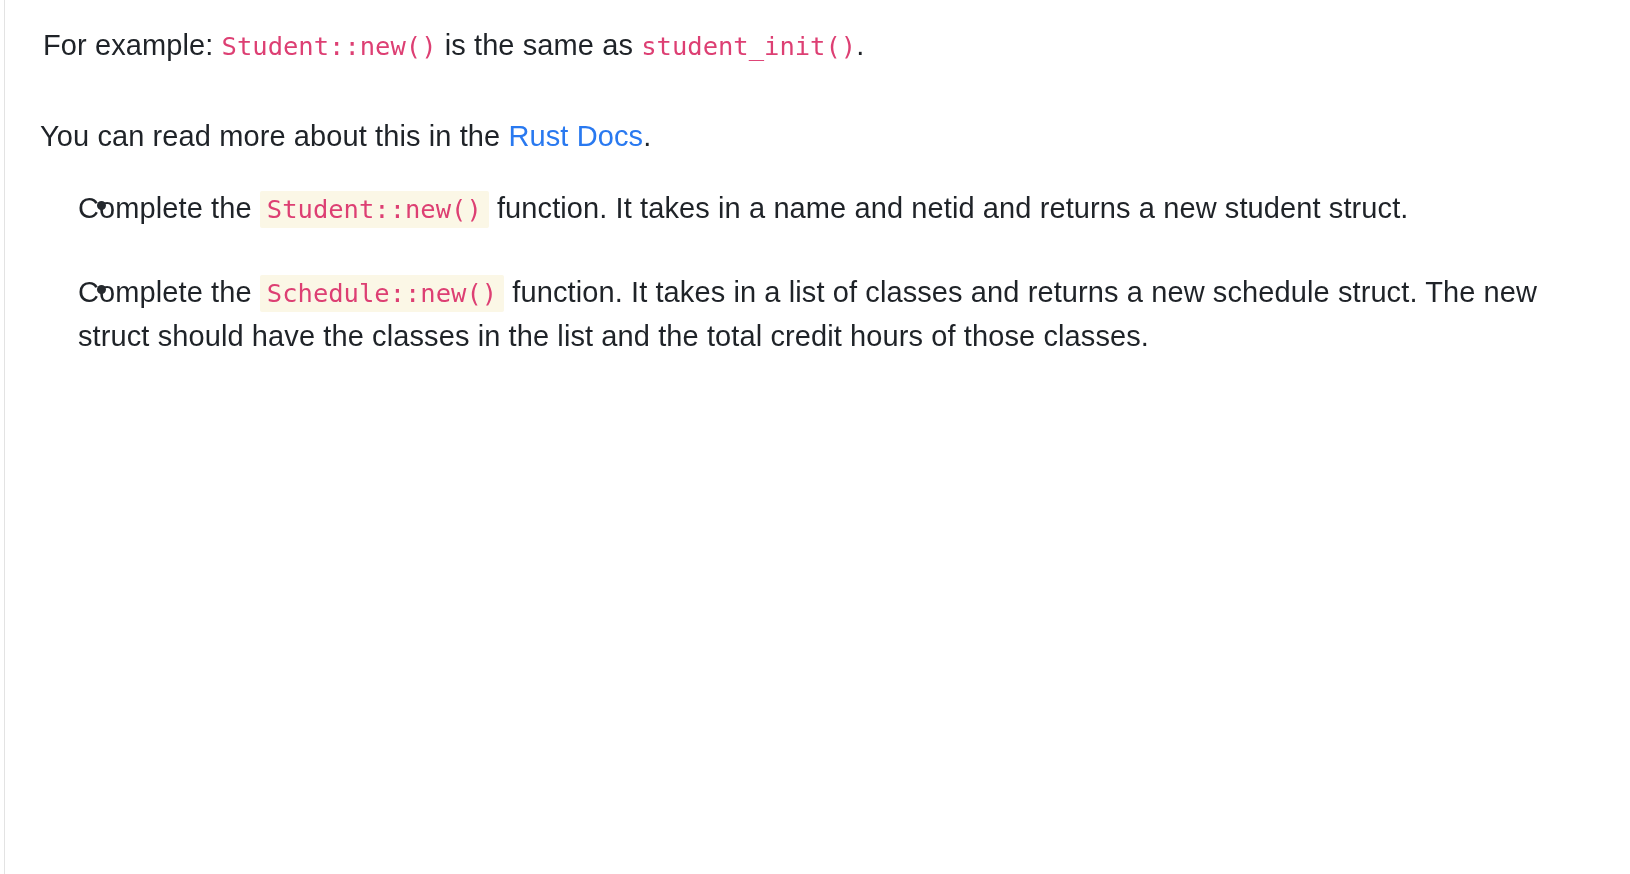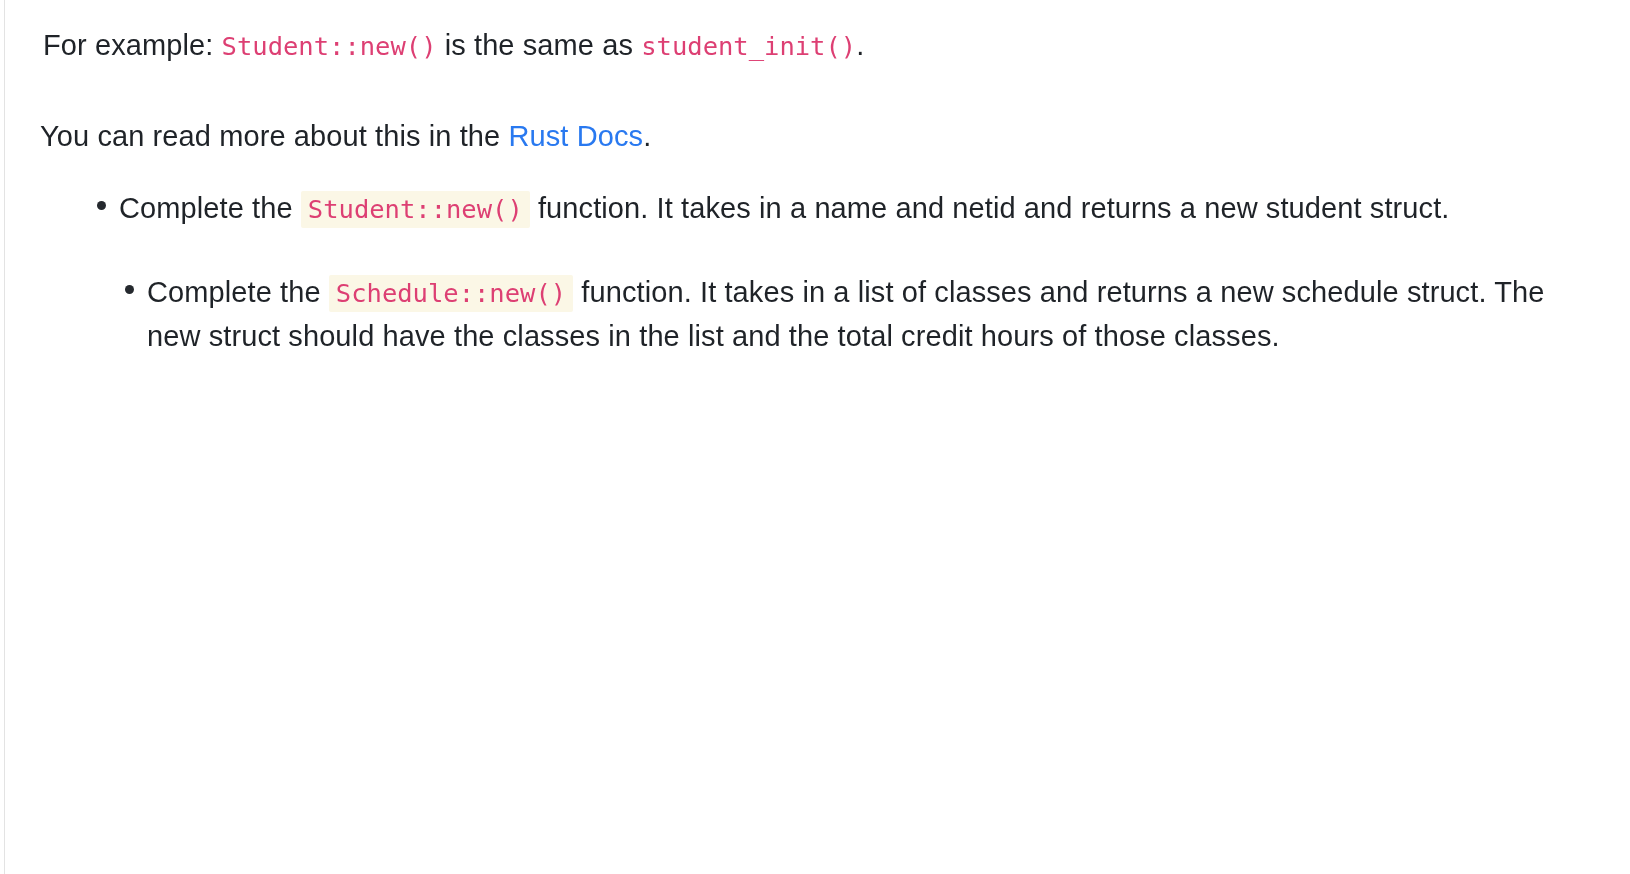--- a/index.html
+++ b/index.html
@@ -75,30 +75,30 @@
     left: 0;
     top: 186px;
     width: 1630px;
     margin: 0;
     padding: 0;
     list-style: none;
   }
 
   ul.tasks > li {
     position: relative;
-    padding-left: 119px;
+    padding-left: 78px;
     padding-right: 60px;
     margin-bottom: 40px;
     font-size: 29px;
     line-height: 1.52;
     color: #1f2328;
     letter-spacing: 0.1px;
   }
 
-  ul.tasks > li:last-child { margin-bottom: 0; margin-left: 28px; }
+  ul.tasks > li:last-child { margin-bottom: 0; }
 
   ul.tasks > li .bullet {
     position: absolute;
     left: 97px;
     top: 15px;
     width: 9px;
     height: 9px;
     border-radius: 50%;
     background: #25292e;
   }

